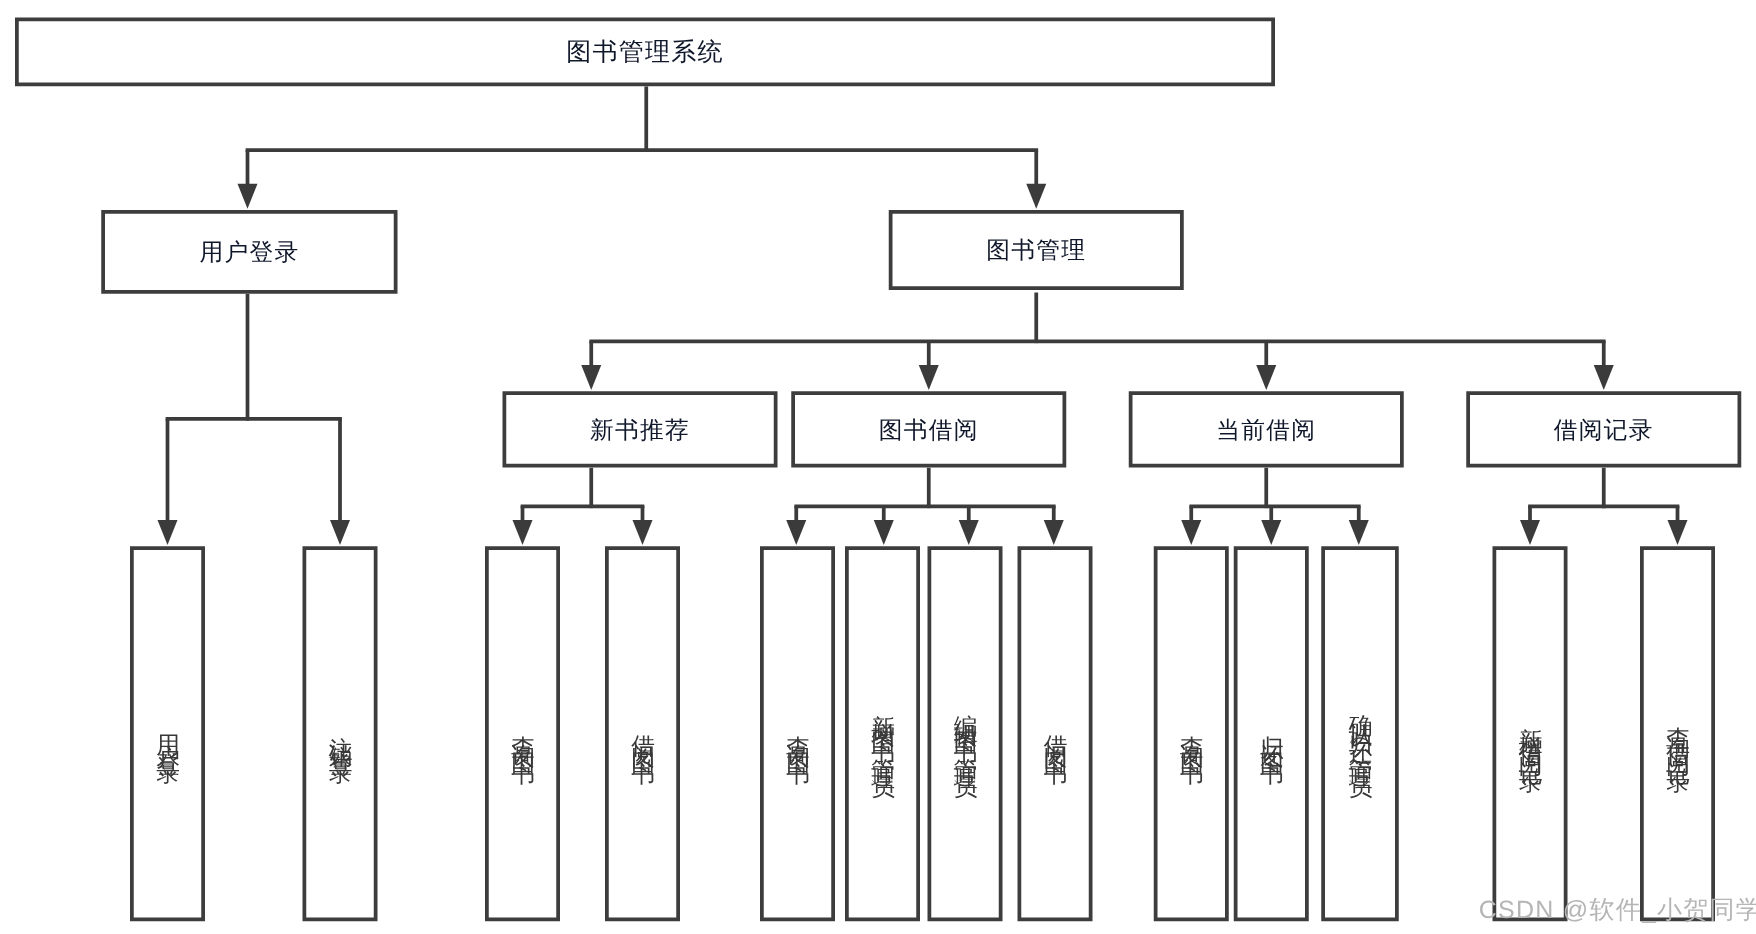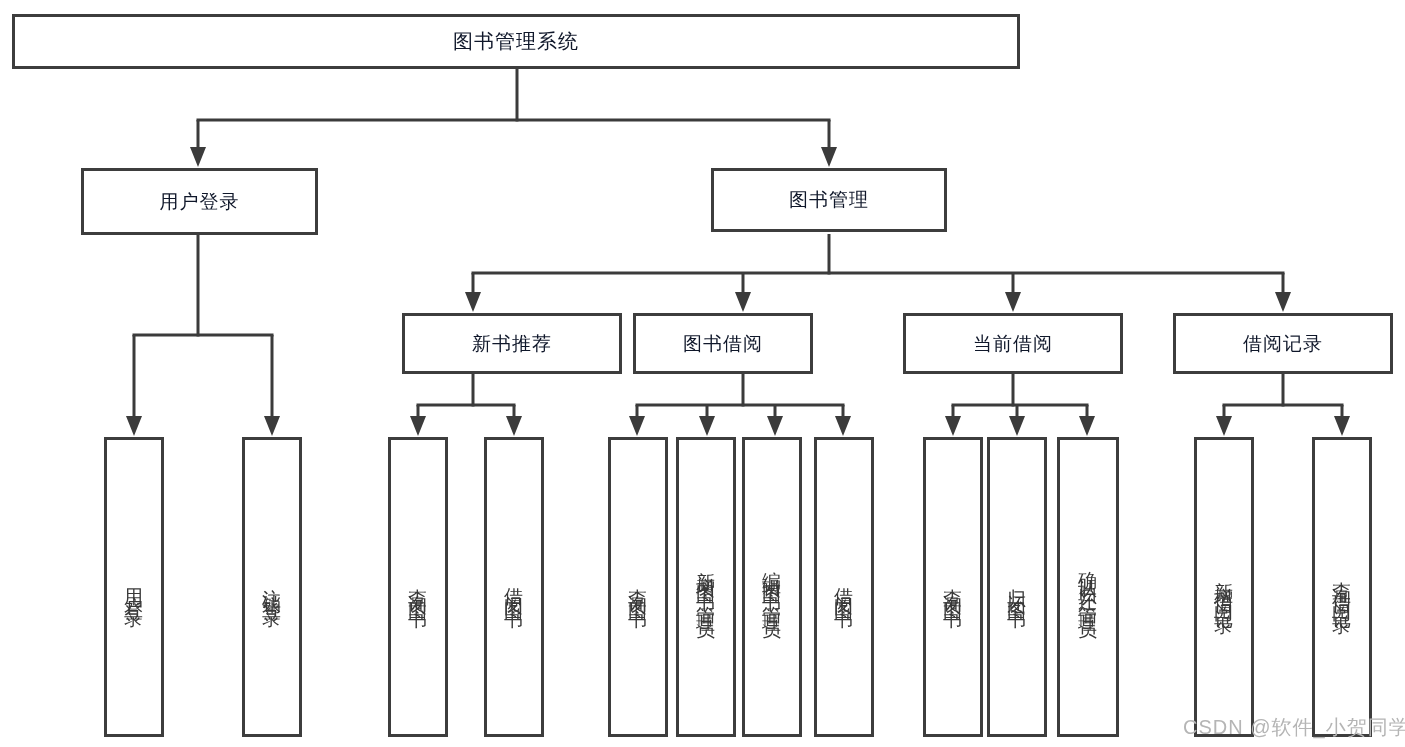--- a/index.html
+++ b/index.html
@@ -35,21 +35,21 @@
     font-size:19px;
     letter-spacing:7px;
     line-height:1;
     white-space:nowrap;
   }
   
   #n-root { left:12px;  top:14px;  width:1008px; height:55px; }
   #n-user { left:81px;  top:168px; width:237px;  height:67px; }
   #n-book { left:711px; top:168px; width:236px;  height:64px; }
   #n-l3-1 { left:363px; top:313px; width:220px;  height:61px;margin-left:39px; }
-  #n-l3-2 { left:633px; top:313px; width:180px;  height:61px; }
+  #n-l3-2 { left:633px; top:313px; width:220px;  height:61px; }
   #n-l3-3 { left:903px; top:313px; width:220px;  height:61px; }
   #n-l3-4 { left:1173px;top:313px; width:220px;  height:61px; }
   .leaf   { top:437px;  width:60px; height:300px; }
   #n-a1 { left:104px; }
   #n-a2 { left:242px; }
   #n-b1 { left:388px; }
   #n-b2 { left:484px; }
   #n-c1 { left:608px; }
   #n-c2 { left:676px; }
   #n-c3 { left:742px; }

